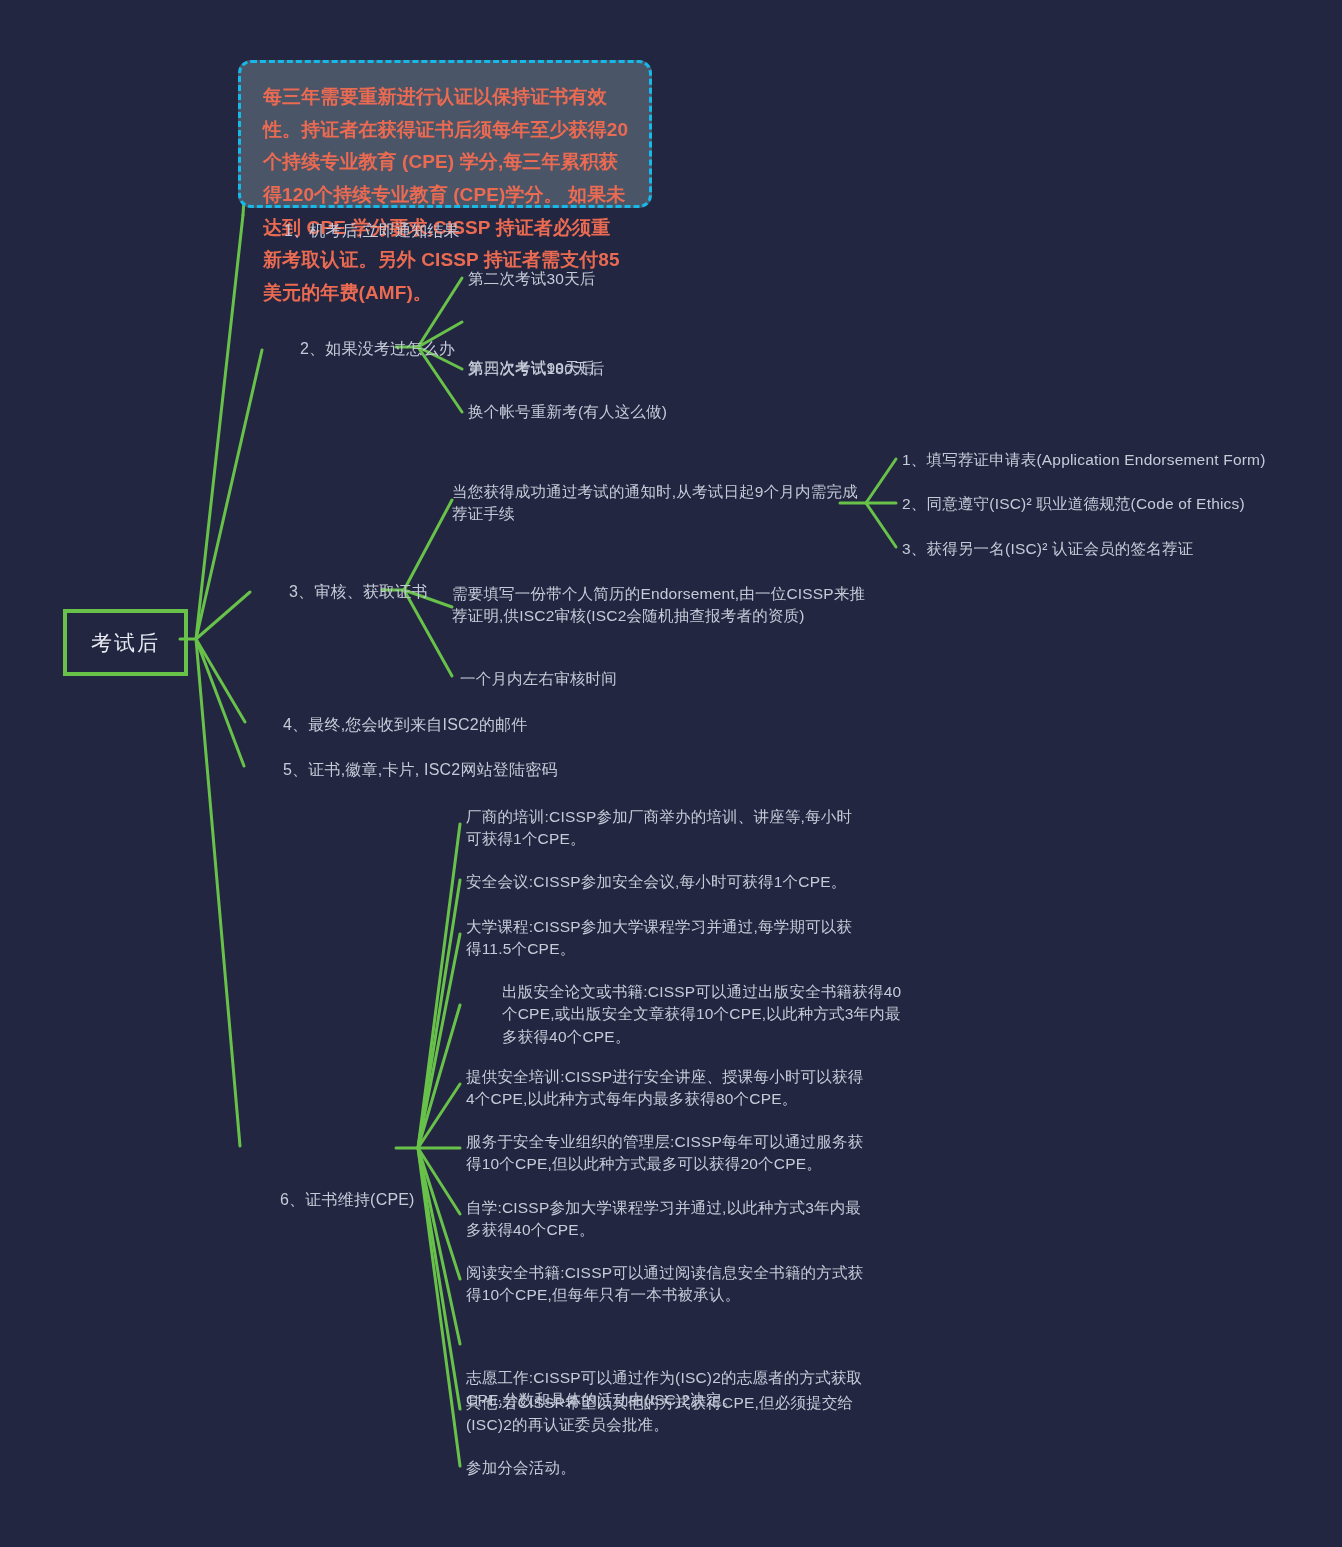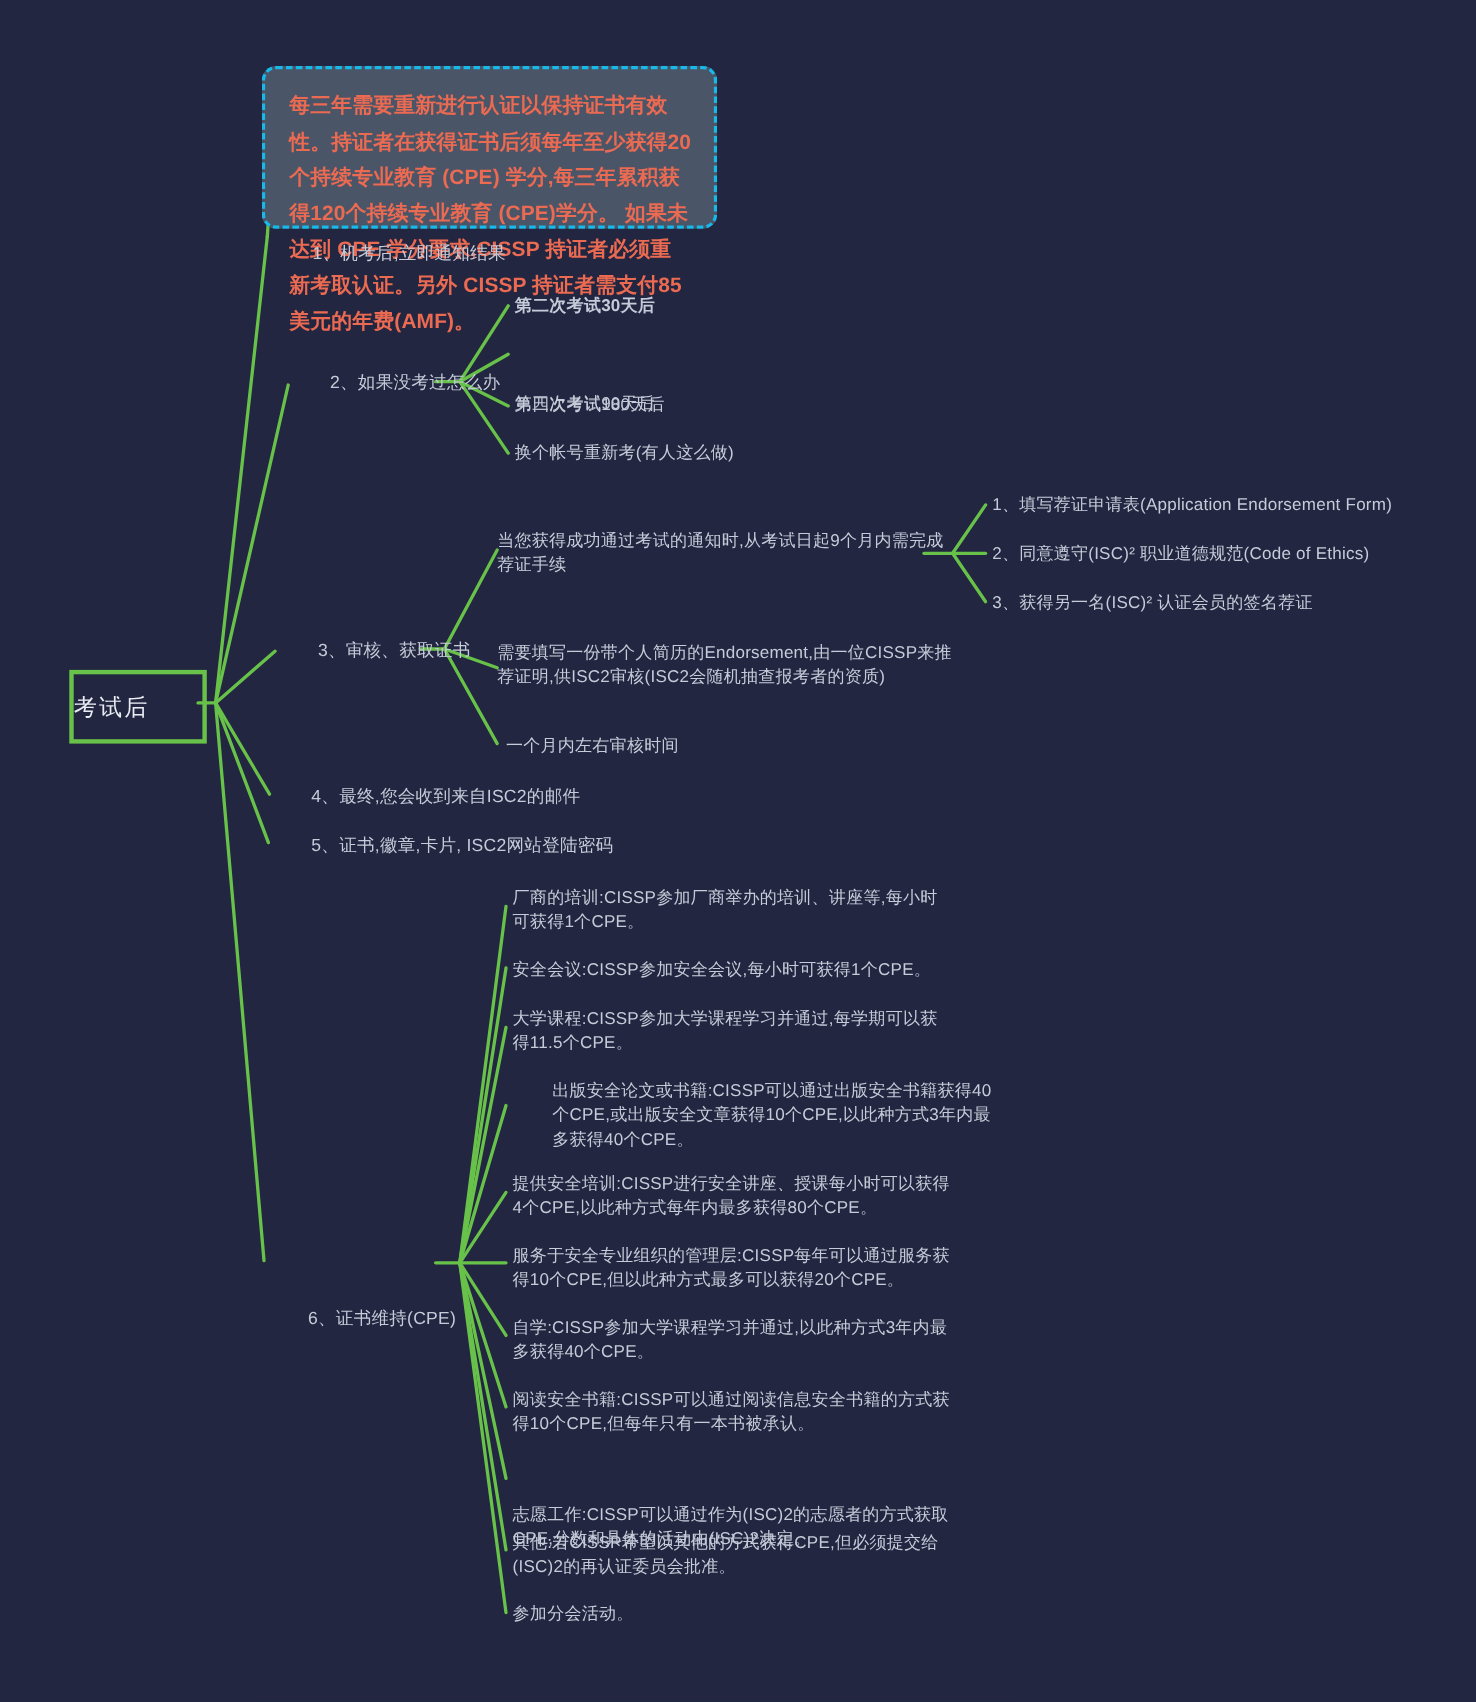--- a/index.html
+++ b/index.html
@@ -4,21 +4,21 @@
 <style>
   html,body{margin:0;padding:0;background:#222640;}
   body{width:1342px;height:1547px;position:relative;overflow:hidden;
        font-family:"Liberation Sans","DejaVu Sans",sans-serif;}
   #map{position:absolute;inset:0;width:1342px;height:1547px;}
   svg.links{position:absolute;left:0;top:0;width:1342px;height:1547px;pointer-events:none;}
   .node{position:absolute;color:#c6cbd9;font-size:15.5px;line-height:1.45;
         white-space:pre-wrap;letter-spacing:.2px;}
   .node.lv1{font-size:16px;padding-left:40px;}
   .root{position:absolute;left:63px;top:609px;width:117px;height:59px;
-        border:4px solid #68c24a;display:flex;align-items:center;
+        border:4px solid #68c24a;display:flex;align-items:center;justify-content:center;
         color:#e9ecf3;font-size:21px;letter-spacing:2px;background:transparent;}
   .callout{position:absolute;left:238px;top:60px;width:414px;height:148px;
            background:#4b5568;border:3px dashed #16b9e8;border-radius:13px;
            box-sizing:border-box;padding:18px 20px 10px 22px;}
   .callout-text{color:#ea6a52;font-size:19px;line-height:1.72;font-weight:bold;
                 letter-spacing:.1px;}
   .w1{width:420px;} .w2{width:400px;} .w3{width:395px;}
 </style>
 </head>
 <body>
@@ -82,21 +82,21 @@
     <span>考试后</span>
   </div>
 
   <div class="node lv1" style="left:244px;top:219px;">1、机考后,立即通知结果</div>
   <div class="node lv1" style="left:260px;top:337px;">2、如果没考过怎么办</div>
   <div class="node lv1" style="left:249px;top:580px;">3、审核、获取证书</div>
   <div class="node lv1" style="left:243px;top:713px;">4、最终,您会收到来自ISC2的邮件</div>
   <div class="node lv1" style="left:243px;top:758px;">5、证书,徽章,卡片, ISC2网站登陆密码</div>
   <div class="node lv1" style="left:240px;top:1172px;margin-top:16px;">6、证书维持(CPE)</div>
 
-  <div class="node" style="left:468px;top:268px;font-weight:bold;">第二次考试30天后</div>
+  <div class="node" style="left:468px;top:268px;">第二次考试30天后</div>
   <div class="node" style="left:468px;top:312px;margin-top:45px;">第三次考试90天后</div>
   <div class="node" style="left:468px;top:358px;">第四次考试180天后</div>
   <div class="node" style="left:468px;top:401px;">换个帐号重新考(有人这么做)</div>
 
   <div class="node w1" style="left:452px;top:481px;">当您获得成功通过考试的通知时,从考试日起9个月内需完成荐证手续</div>
   <div class="node w1" style="left:452px;top:583px;">需要填写一份带个人简历的Endorsement,由一位CISSP来推荐证明,供ISC2审核(ISC2会随机抽查报考者的资质)</div>
   <div class="node" style="left:460px;top:668px;text-align:center;">一个月内左右审核时间</div>
 
   <div class="node" style="left:902px;top:449px;">1、填写荐证申请表(Application Endorsement Form)</div>
   <div class="node" style="left:902px;top:493px;">2、同意遵守(ISC)² 职业道德规范(Code of Ethics)</div>

